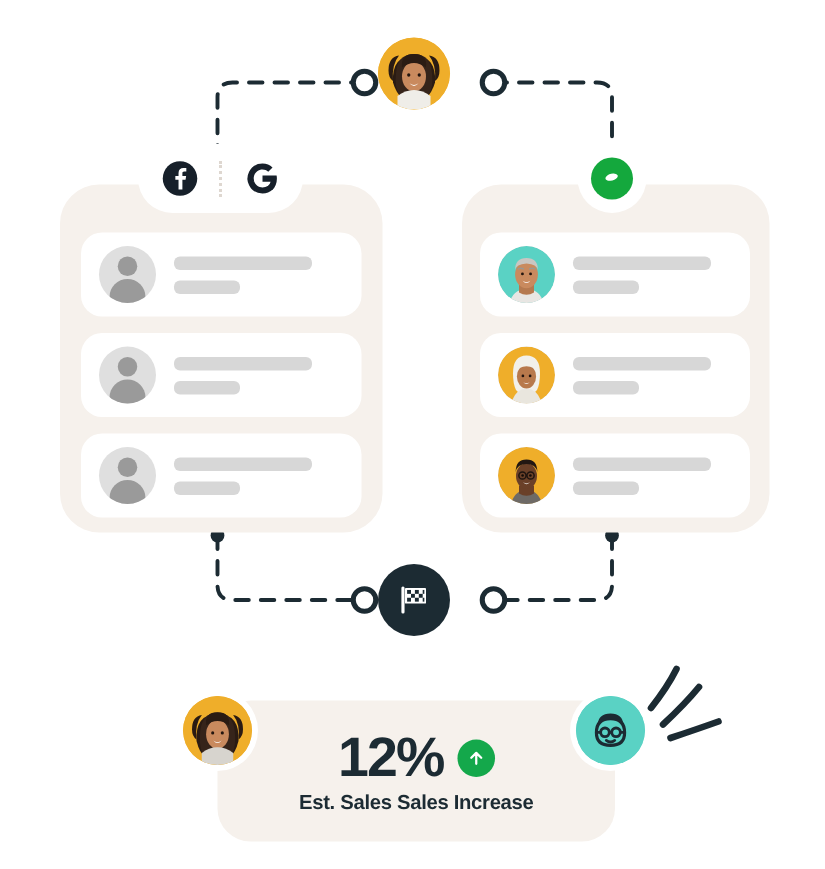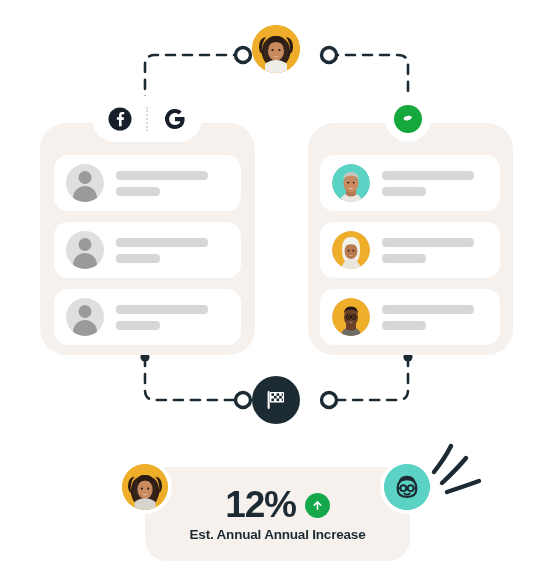--- a/index.html
+++ b/index.html
@@ -387,21 +387,21 @@
 
   <div id="stat-card">
     <div class="stat-top">
       <span class="stat-value">12%</span>
       <span class="stat-arrow">
         <svg width="13" height="13" viewBox="0 0 13 13">
           <path d="M6.5 10.2V3.4M6.5 2.9l3.3 3.3M6.5 2.9 3.2 6.2" stroke="#ffffff" stroke-width="1.5" fill="none" stroke-linecap="round" stroke-linejoin="round"></path>
         </svg>
       </span>
     </div>
-    <div class="stat-caption">Est. Annual Annual Increase</div>
+    <div class="stat-caption">Est. Sales Sales Increase</div>
   </div>
 
   <div class="side-avatar" id="stat-avatar-left">
     <div class="inner orange">
       <svg width="46" height="46" viewBox="0 0 46 46">
         <circle cx="23" cy="23" r="23" fill="#EFAE2A"></circle>
         <path d="M9 30q-1-18 14-18t14 18q-2 8-6 11H15q-4-3-6-11z" fill="#2A1B13"></path>
         <path d="M23 11q10 0 11.5 12.5Q35.5 33 33 38H13q-2.5-5-1.5-14.5Q13 11 23 11z" fill="#36241A"></path>
         <ellipse cx="23" cy="25.5" rx="7.6" ry="9.6" fill="#C98A5E"></ellipse>
         <path d="M15.4 19.5q7.6-5.8 15.2 0 1-8.6-7.6-8.6t-7.6 8.6z" fill="#2A1B13"></path>

